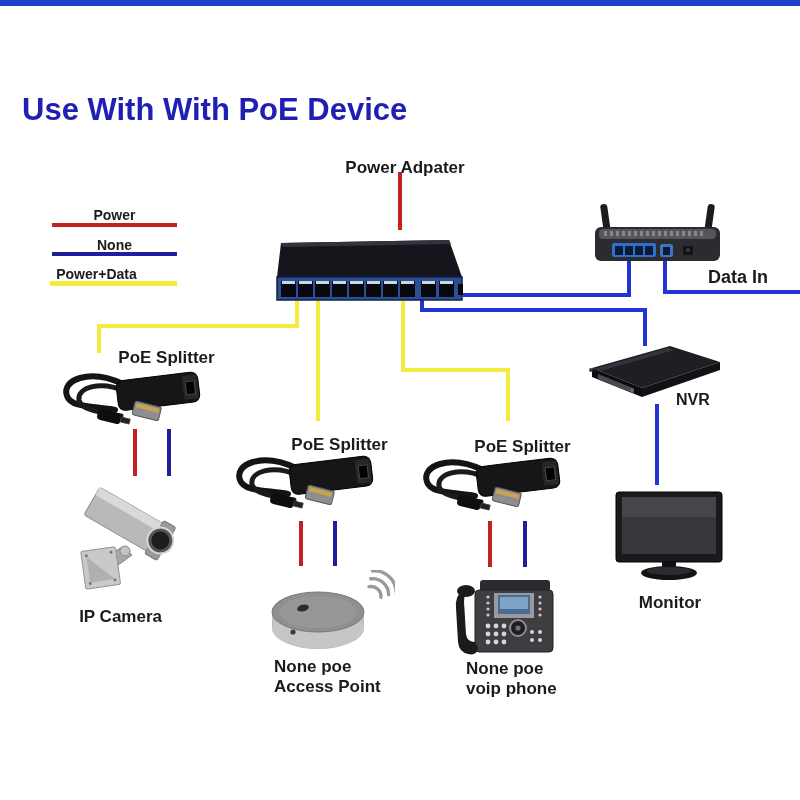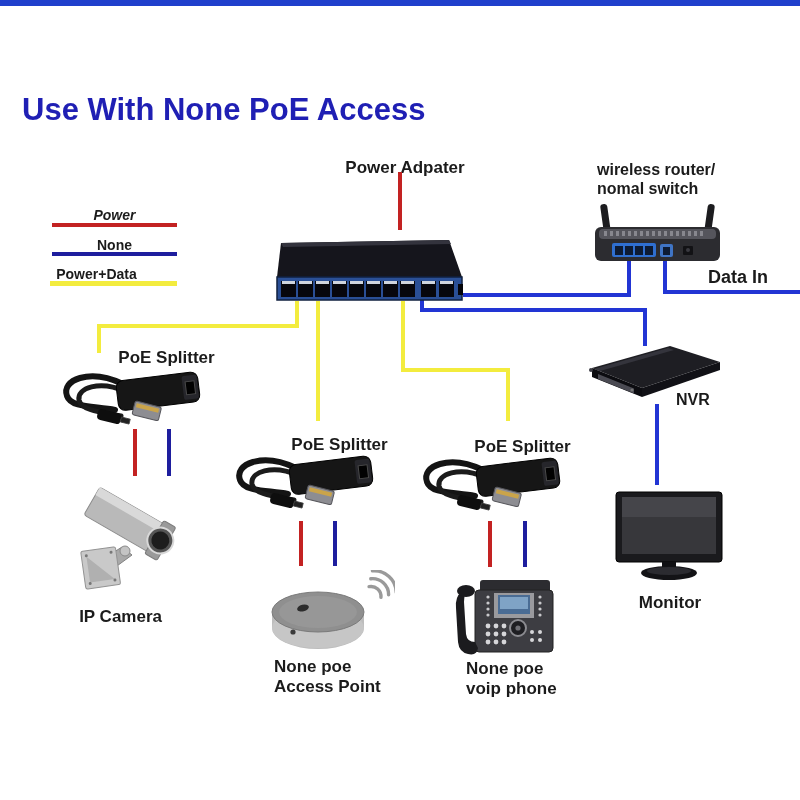--- a/index.html
+++ b/index.html
@@ -22,37 +22,33 @@
   .divider{left:0;top:133px;width:800px;height:6px;background:#2040cc;}
   .legend-label{font-size:14px;width:125px;text-align:center;}
   .small-label{font-size:17px;margin-top:12px;}
   svg{position:absolute;display:block;}
 </style>
 </head>
 <body>
 
 <div id="canvas">
 
-  <div class="t title">Use With None PoE Access</div>
+  <div class="t title">Use With With PoE Device</div>
   <div class="divider"></div>
 
-  <div class="t legend-label" style="left:52px;top:207px;font-style:italic;">Power</div>
+  <div class="t legend-label" style="left:52px;top:207px;">Power</div>
   <div class="hline red" style="left:52px;top:223px;width:125px;height:4px;"></div>
   <div class="t legend-label" style="left:52px;top:237px;">None</div>
   <div class="hline navy" style="left:52px;top:252px;width:125px;height:4px;"></div>
   <div class="t legend-label" style="left:34px;top:266px;">Power+Data</div>
   <div class="hline yellow" style="left:50px;top:281px;width:127px;height:5px;"></div>
 
   <div class="t small-label center" style="left:335px;top:146px;width:140px;">Power Adpater</div>
   <div class="vline red" style="left:398px;top:172px;width:4px;height:58px;"></div>
 
-  <div class="t" style="left:597px;top:160px;font-size:16px;line-height:19px;white-space:normal;">
-    <span>wireless router/</span><br>
-    <span>nomal switch</span>
-  </div>
   <div class="t" style="left:708px;top:267px;font-size:18px;">Data In</div>
 
   <div class="hline blue" style="left:463px;top:293px;width:168px;height:4px;"></div>
   <div class="vline blue" style="left:627px;top:256px;width:4px;height:41px;"></div>
 
   <div class="vline blue" style="left:663px;top:258px;width:4px;height:36px;"></div>
   <div class="hline blue" style="left:663px;top:290px;width:137px;height:4px;"></div>
 
   <div class="vline blue" style="left:420px;top:299px;width:4px;height:13px;"></div>
   <div class="hline blue" style="left:420px;top:308px;width:227px;height:4px;"></div>

